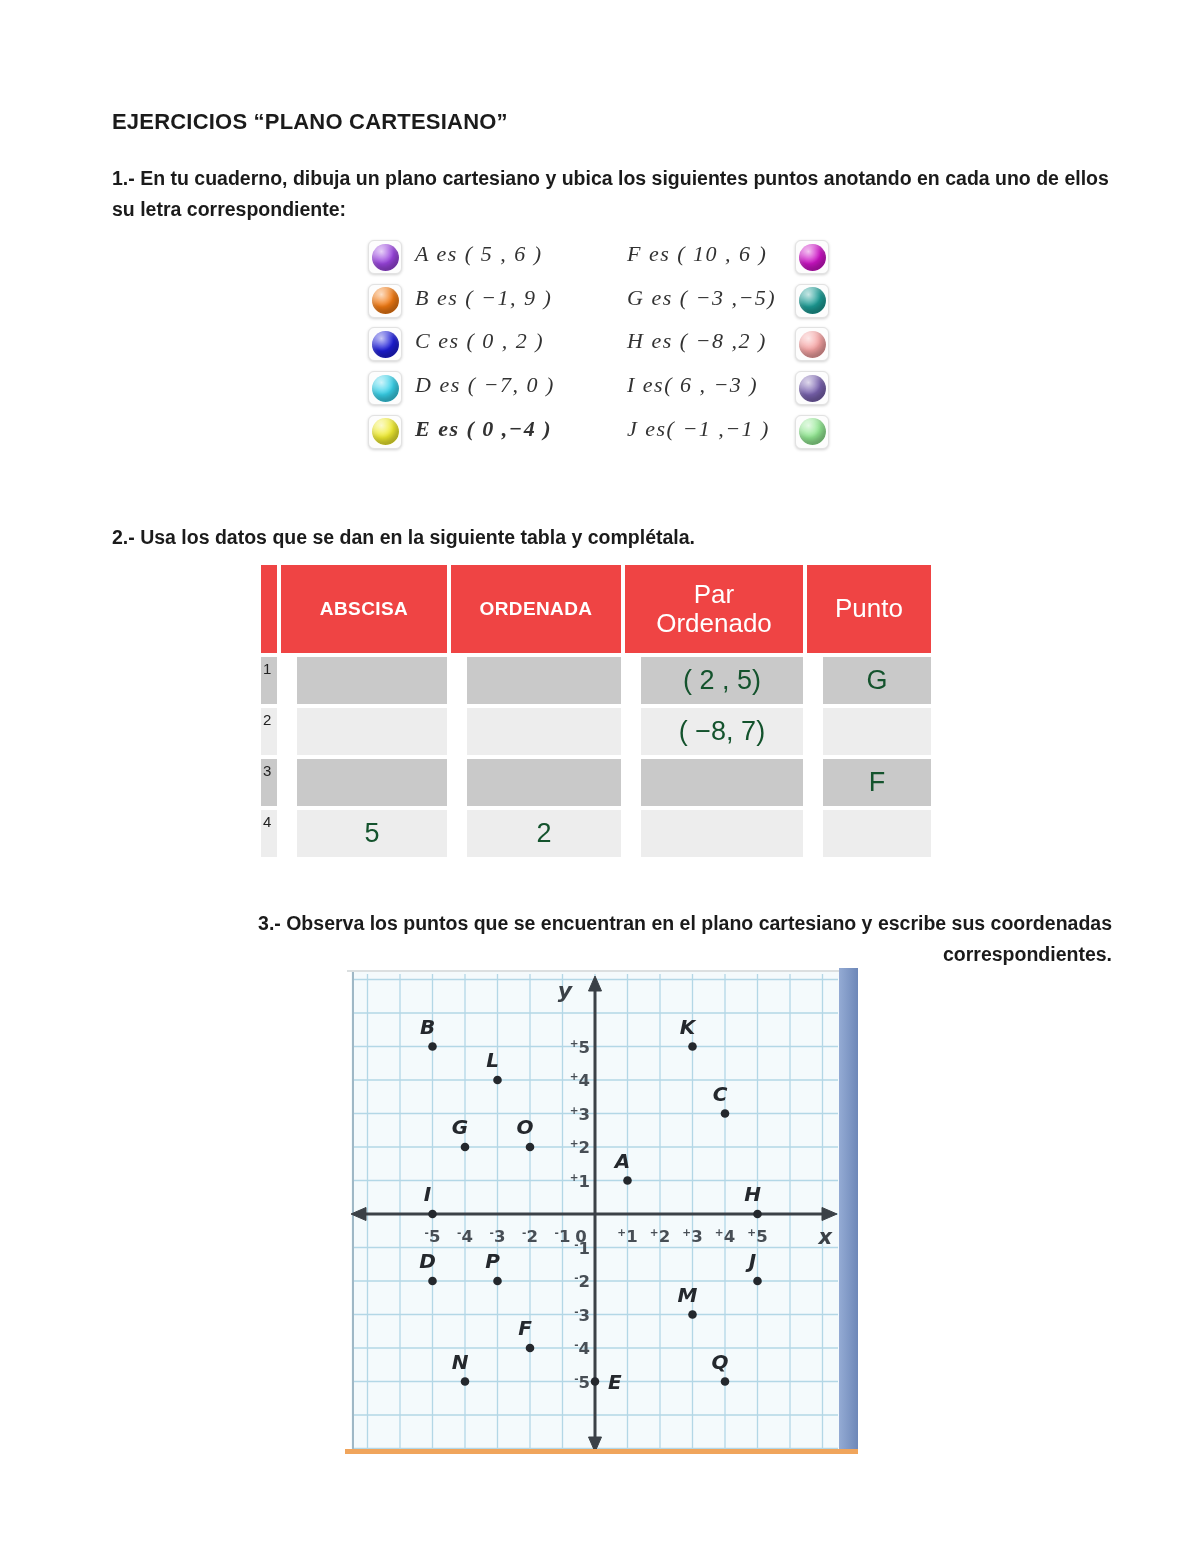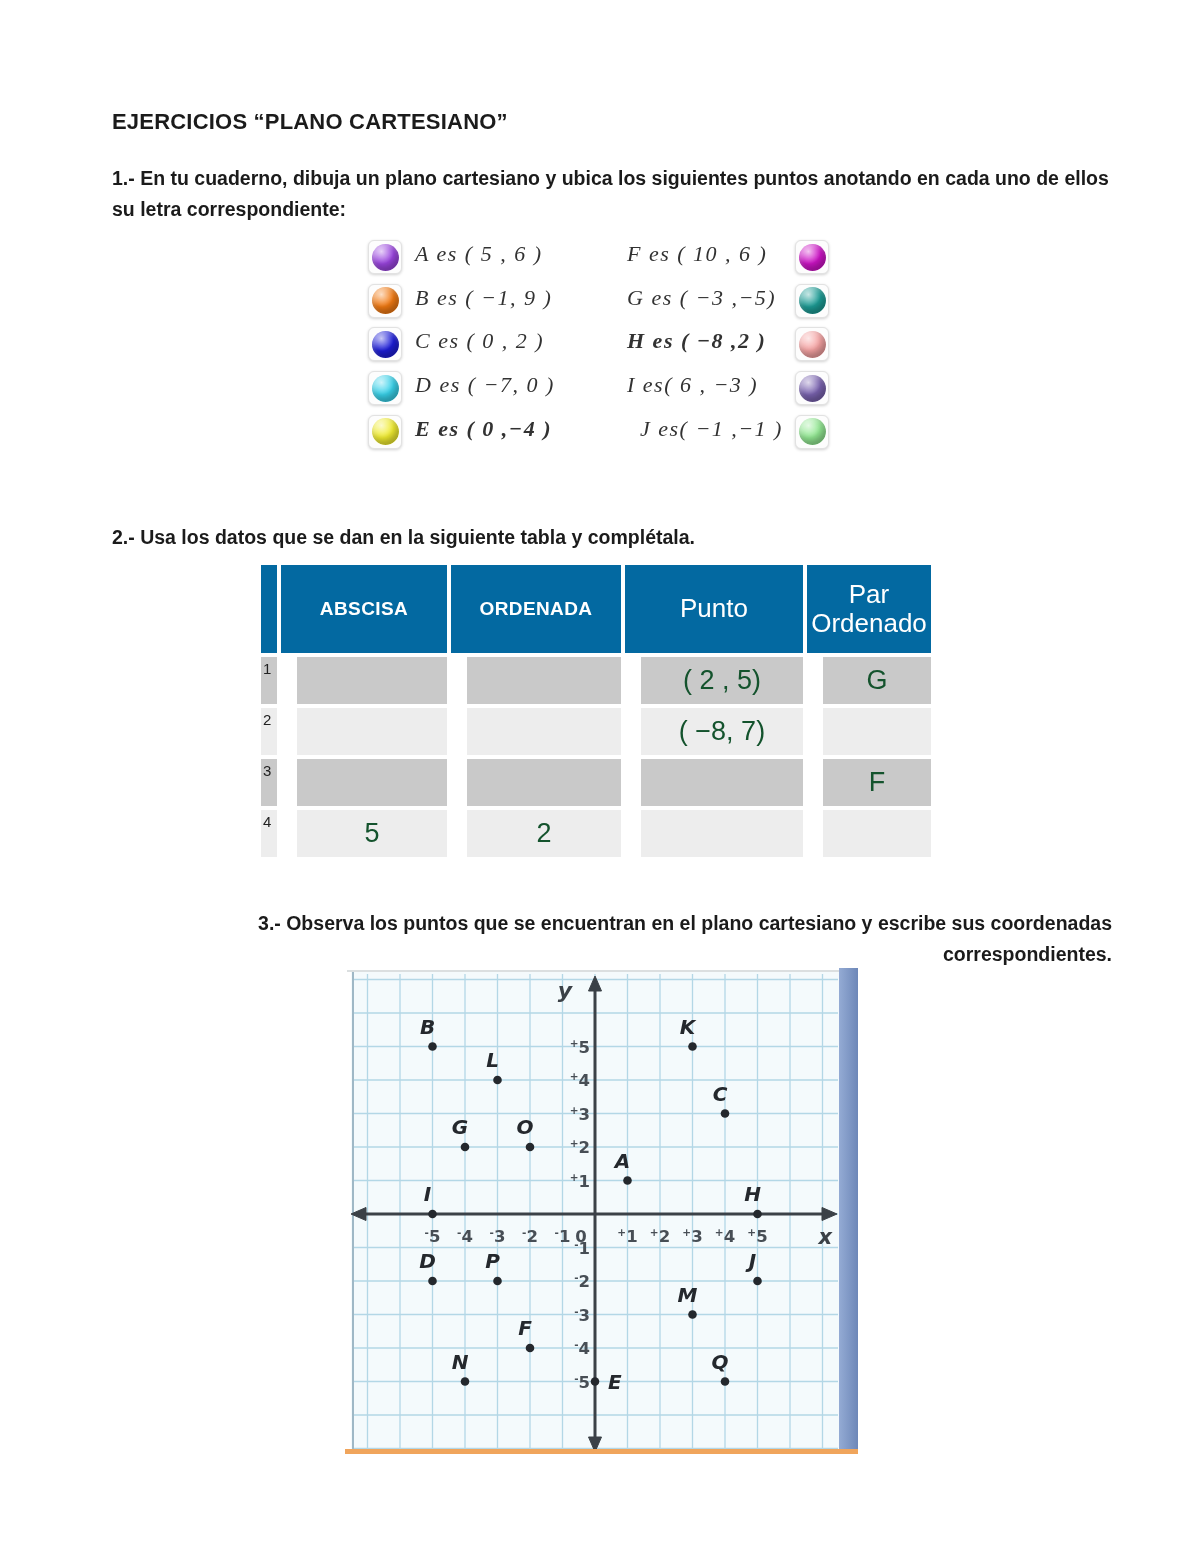--- a/index.html
+++ b/index.html
@@ -16,21 +16,21 @@
   .chip{position:absolute;top:0;width:32px;height:32px;background:#fdfdfd;border:1px solid #e2e2e2;
         border-radius:6px;box-shadow:0 1px 3px rgba(0,0,0,.18);display:flex;align-items:center;justify-content:center;}
   .ball{width:27px;height:27px;border-radius:50%;
         box-shadow:inset -3px -5px 6px rgba(0,0,0,.30), inset 2px 3px 4px rgba(255,255,255,.30);}
   .ptext{position:absolute;top:1px;font-family:"Liberation Serif",serif;font-style:italic;
          font-size:22px;letter-spacing:1.5px;color:#323232;white-space:nowrap;font-weight:500;}
   
   .ptable{position:absolute;left:261px;top:565px;display:grid;
           grid-template-columns:16px 166px 170px 178px 124px;
           grid-template-rows:88px 47px 47px 47px 47px;gap:4px;background:#fff;}
-  .hcell{background:#0369a1;color:#fff;display:flex;align-items:center;justify-content:center;text-align:center;}
+  .hcell{background:#ef4444;color:#fff;display:flex;align-items:center;justify-content:center;text-align:center;}
   .hsmall{font-size:19px;font-weight:bold;letter-spacing:.4px;}
   .hbig{font-size:26px;font-weight:normal;line-height:1.12;padding:0 28px;}
   .ncell{font-size:15px;color:#222;padding:3px 0 0 2px;}
   .vcell{display:flex;align-items:center;justify-content:center;font-size:27px;color:#14532d;margin-left:16px;}
   .dark{background:#c9c9c9;}
   .light{background:#ededed;}
   
   .plane{position:absolute;left:345px;top:968px;width:513px;height:492px;}
   .plane svg{display:block;}
 </style>
@@ -59,53 +59,53 @@
         <span class="ptext" style="left: 261px;">G es ( −3 ,−5)</span>
         <span class="chip" style="left: 429px;">
           <span class="ball" style="background: radial-gradient(circle at 35% 28%, rgba(255, 255, 255, 0.75), rgba(255, 255, 255, 0) 48%), rgb(29, 157, 150);"></span>
         </span>
       </div>
       <div class="plist-row" style="top: 87.4px;">
         <span class="chip" style="left: 2px;">
           <span class="ball" style="background: radial-gradient(circle at 35% 28%, rgba(255, 255, 255, 0.75), rgba(255, 255, 255, 0) 48%), rgb(30, 30, 216);"></span>
         </span>
         <span class="ptext" style="left: 49px;">C es ( 0 , 2 )</span>
-        <span class="ptext" style="left: 261px; font-weight: bold;">H es ( −8 ,2 )</span>
+        <span class="ptext" style="left: 261px;">H es ( −8 ,2 )</span>
         <span class="chip" style="left: 429px;">
           <span class="ball" style="background: radial-gradient(circle at 35% 28%, rgba(255, 255, 255, 0.75), rgba(255, 255, 255, 0) 48%), rgb(245, 162, 162);"></span>
         </span>
       </div>
       <div class="plist-row" style="top: 131.1px;">
         <span class="chip" style="left: 2px;">
           <span class="ball" style="background: radial-gradient(circle at 35% 28%, rgba(255, 255, 255, 0.75), rgba(255, 255, 255, 0) 48%), rgb(56, 210, 234);"></span>
         </span>
         <span class="ptext" style="left: 49px;">D es ( −7, 0 )</span>
         <span class="ptext" style="left: 261px;">I es( 6 , −3 )</span>
         <span class="chip" style="left: 429px;">
           <span class="ball" style="background: radial-gradient(circle at 35% 28%, rgba(255, 255, 255, 0.75), rgba(255, 255, 255, 0) 48%), rgb(122, 99, 176);"></span>
         </span>
       </div>
       <div class="plist-row" style="top: 174.8px;">
         <span class="chip" style="left: 2px;">
           <span class="ball" style="background: radial-gradient(circle at 35% 28%, rgba(255, 255, 255, 0.75), rgba(255, 255, 255, 0) 48%), rgb(240, 236, 48);"></span>
         </span>
         <span class="ptext" style="left: 49px; font-weight: bold;">E es ( 0 ,−4 )</span>
-        <span class="ptext" style="left: 261px; margin-left: 13px;">J es( −1 ,−1 )</span>
+        <span class="ptext" style="left: 261px;">J es( −1 ,−1 )</span>
         <span class="chip" style="left: 429px;">
           <span class="ball" style="background: radial-gradient(circle at 35% 28%, rgba(255, 255, 255, 0.75), rgba(255, 255, 255, 0) 48%), rgb(146, 232, 146);"></span>
         </span>
       </div>
     </div>
   <p class="para ex2h">2.- Usa los datos que se dan en la siguiente tabla y complétala.</p>
   <div class="ptable">
       <div class="hcell"></div>
       <div class="hcell hsmall">ABSCISA</div>
       <div class="hcell hsmall">ORDENADA</div>
+      <div class="hcell hbig">Par Ordenado</div>
       <div class="hcell hbig">Punto</div>
-      <div class="hcell hbig">Par Ordenado</div>
       <div class="ncell dark">1</div>
       <div class="vcell dark"></div>
       <div class="vcell dark"></div>
       <div class="vcell dark">( 2 , 5)</div>
       <div class="vcell dark">G</div>
       <div class="ncell light">2</div>
       <div class="vcell light"></div>
       <div class="vcell light"></div>
       <div class="vcell light">( −8, 7)</div>
       <div class="vcell light"></div>

